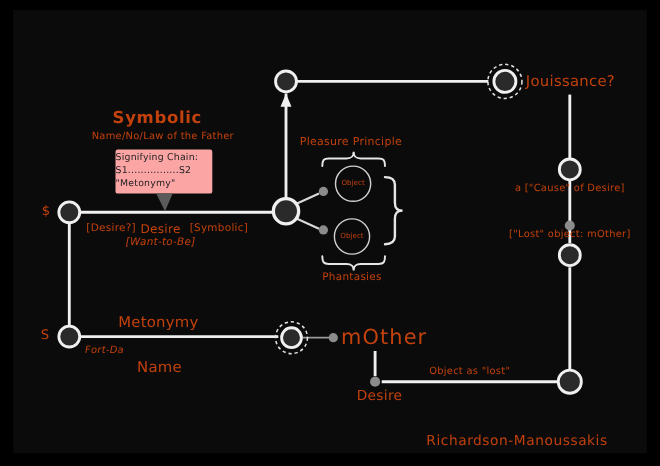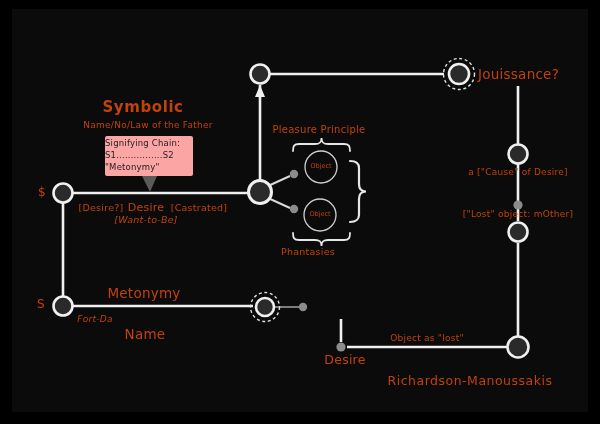--- a/index.html
+++ b/index.html
@@ -100,31 +100,32 @@
     <div>S1................S2</div>
     <div>"Metonymy"</div>
     <div class="callout-tail"></div>
   </div>
 
   <div class="lbl" style="left:42px;top:192px;font-size:12px;">$</div>
   <div class="lbl" style="left:41px;top:304px;font-size:12px;">S</div>
 
   <div class="lbl" style="left:101px;top:208px;font-size:9.5px;">[Desire?]</div>
   <div class="lbl" style="left:146px;top:208px;font-size:11px;">Desire</div>
-  <div class="lbl" style="left:199px;top:208px;font-size:9.5px;">[Castrated]</div>
+  <div class="lbl" style="left:199px;top:208px;font-size:9.5px;">[Symbolic]</div>
   <div class="lbl" style="left:146px;top:220px;font-size:9.5px;font-style:italic;">[Want-to-Be]</div>
 
   <div class="lbl" style="left:319px;top:130px;font-size:10px;">Pleasure Principle</div>
   <div class="lbl" style="left:321px;top:167px;font-size:6.5px;letter-spacing:0;">Object</div>
   <div class="lbl" style="left:320px;top:215px;font-size:6.5px;letter-spacing:0;">Object</div>
-  <div class="lbl" style="left:308px;top:252px;font-size:9.5px;">Phantasies</div>
+  <div class="lbl" style="left:320px;top:252px;font-size:9.5px;">Phantasies</div>
 
   <div class="lbl" style="left:518px;top:172px;font-size:9px;">a ["Cause" of Desire]</div>
   <div class="lbl" style="left:518px;top:214px;font-size:9px;">["Lost" object: mOther]</div>
 
   <div class="lbl" style="left:144px;top:293px;font-size:13.5px;font-weight:500;">Metonymy</div>
   <div class="lbl" style="left:95px;top:319px;font-size:9px;font-style:italic;">Fort-Da</div>
   <div class="lbl" style="left:145px;top:334px;font-size:13.5px;font-weight:500;">Name</div>
 
+  <div class="lbl lbl-left" style="left:310px;top:307px;font-size:19px;letter-spacing:1px;">mOther</div>
   <div class="lbl" style="left:345px;top:359px;font-size:12.5px;">Desire</div>
   <div class="lbl" style="left:427px;top:338px;font-size:9px;">Object as "lost"</div>
-  <div class="lbl" style="left:470px;top:380px;font-size:12.5px;letter-spacing:.5px;text-align:right;">Richardson-Manoussakis</div>
+  <div class="lbl" style="left:470px;top:400px;font-size:12.5px;letter-spacing:.5px;text-align:right;">Richardson-Manoussakis</div>
 </div>
 
 </body></html>

